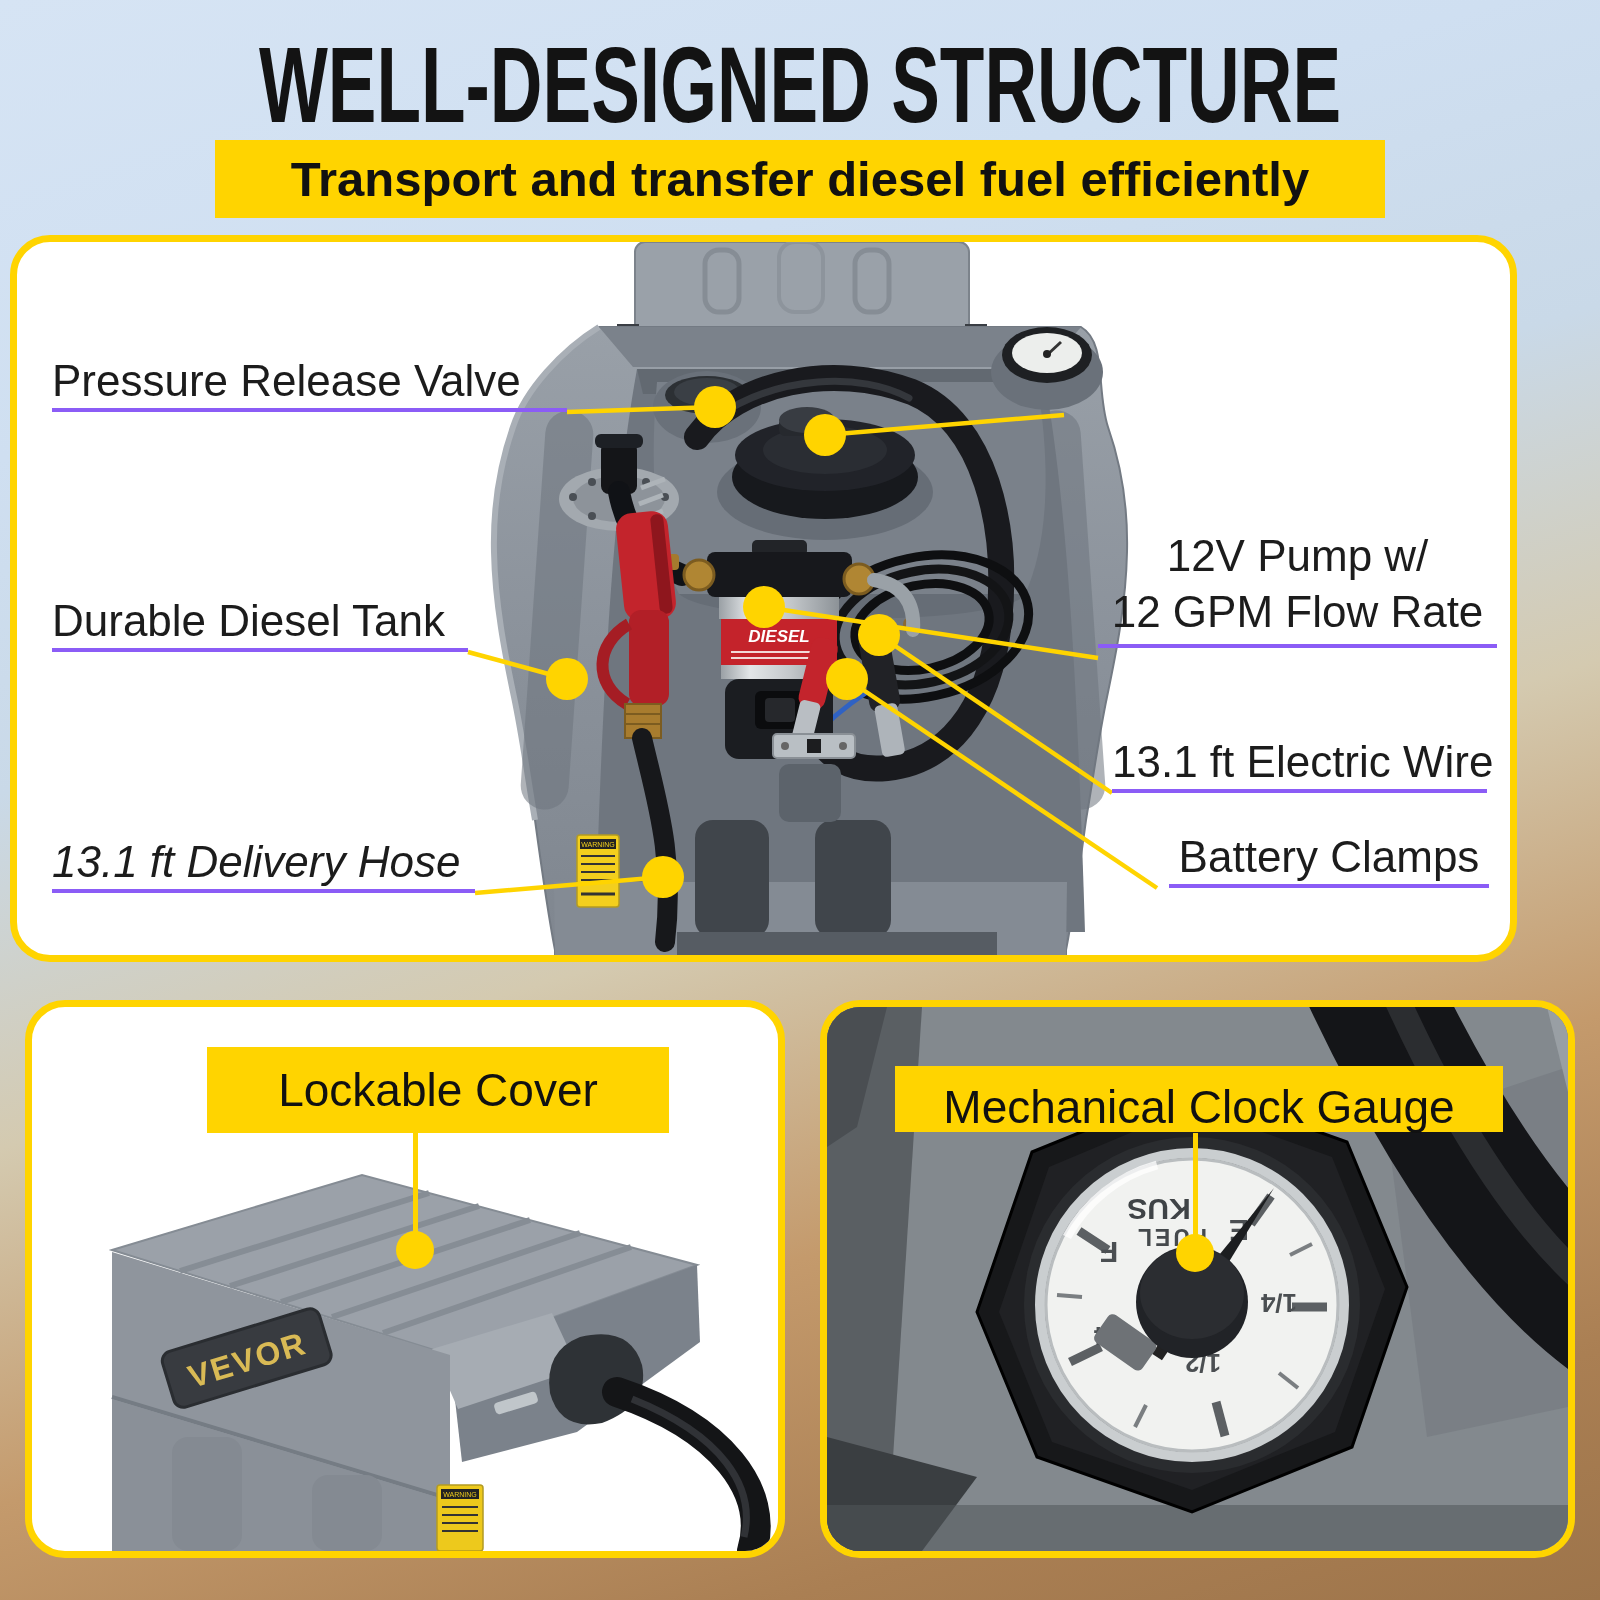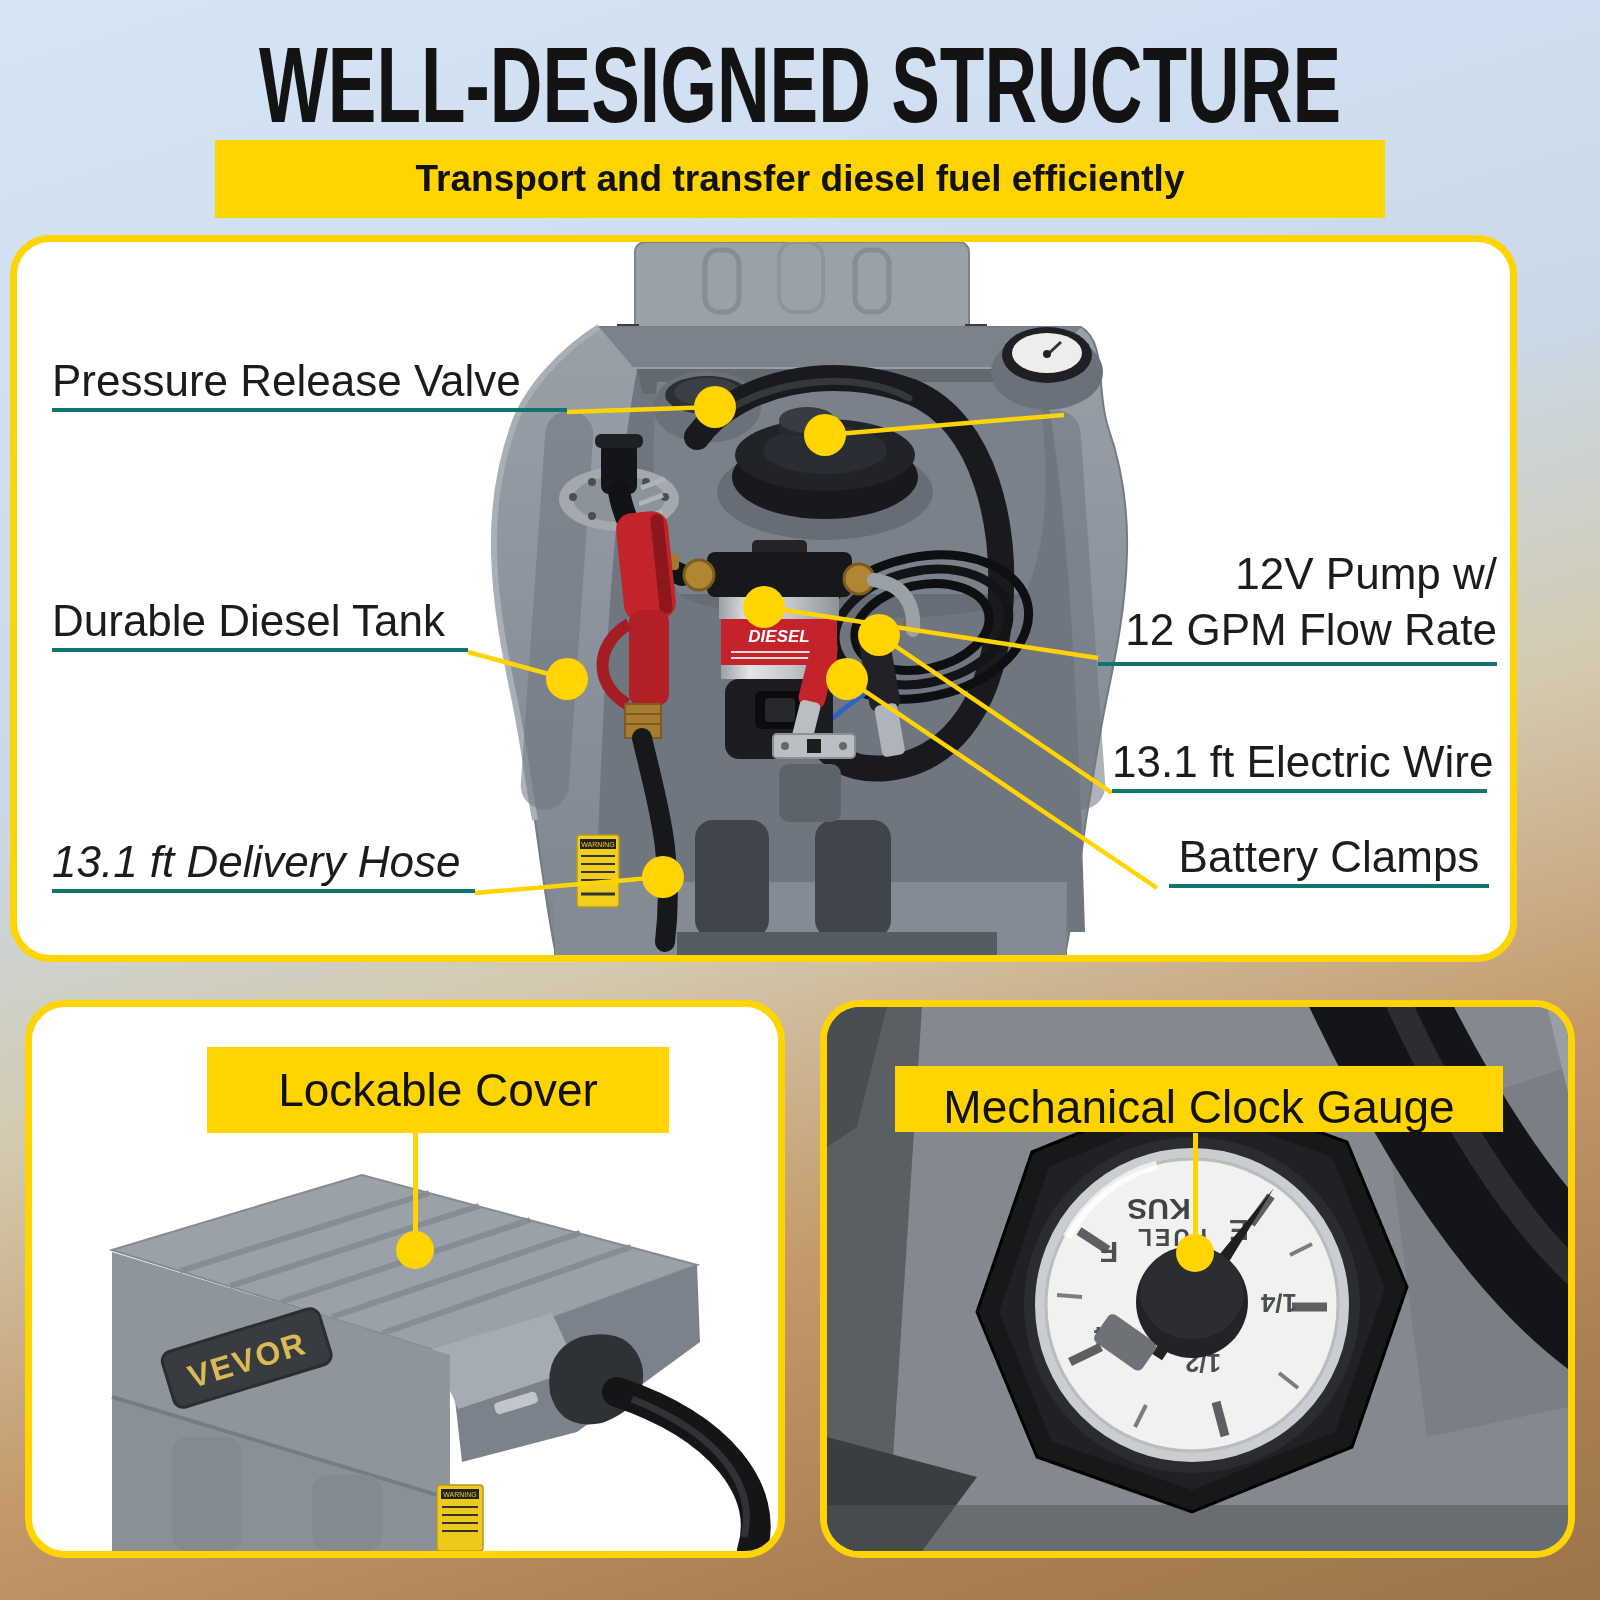--- a/index.html
+++ b/index.html
@@ -8,32 +8,32 @@
     font-family:"Liberation Sans", sans-serif;
     background:linear-gradient(163deg,#d6e4f4 0%,#cfdff1 22%,#c9d9e8 38%,#d4cab0 55%,#c49a6c 72%,#aa7f53 88%,#9d744a 100%);
   }
   .title{
     position:absolute;left:0;top:30px;width:1600px;text-align:center;
     font-size:96px;font-weight:bold;color:#131313;letter-spacing:0px;
     transform:scaleX(.76) scaleY(1.12);transform-origin:50% 50%;white-space:nowrap;
   }
   .banner{
     position:absolute;left:215px;top:140px;width:1170px;height:78px;background:#FFD400;
-    text-align:center;line-height:78px;font-size:37px;font-weight:bold;color:#111;white-space:nowrap;
+    text-align:center;line-height:78px;font-size:49px;font-weight:bold;color:#111;white-space:nowrap;
   }
   .panel{
     position:absolute;background:#fff;border:7px solid #FFD400;border-radius:40px;overflow:hidden;
   }
   #main-panel{left:10px;top:235px;width:1493px;height:713px;}
   #bl-panel{left:25px;top:1000px;width:746px;height:544px;}
   #br-panel{left:820px;top:1000px;width:741px;height:544px;background:#83898e;}
   .panel svg{position:absolute;left:0;top:0;z-index:1;}
   .callout{
     position:absolute;z-index:3;font-size:44px;color:#1c1c1c;white-space:nowrap;
-    border-bottom:4px solid #0f766e;height:54px;line-height:54px;
+    border-bottom:4px solid #8b5cf6;height:54px;line-height:54px;
   }
   .callout.two-line{height:112px;line-height:56px;padding-bottom:4px;text-align:right;}
   .ybox{
     position:absolute;z-index:3;background:#FFD400;color:#111;text-align:center;
     font-size:46px;white-space:nowrap;
   }
   .yline{position:absolute;z-index:2;width:5px;background:#FFD400;}
   .ydot{position:absolute;z-index:3;width:38px;height:38px;border-radius:50%;background:#FFD400;}
 </style>
 </head>
@@ -216,21 +216,21 @@
       <circle cx="550" cy="437" r="21"></circle>
         <circle cx="646" cy="635" r="21"></circle>
       <circle cx="747" cy="365" r="21"></circle>
         <circle cx="862" cy="393" r="21"></circle>
       <circle cx="830" cy="437" r="21"></circle>
     </g>
   </svg>
 
   <div class="callout" style="left:35px;top:112px;width:515px;">Pressure Release Valve</div>
   <div class="callout" style="left:35px;top:352px;width:416px;">Durable Diesel Tank</div>
-  <div class="callout two-line" style="left:1081px;top:304px;width:399px;">
+  <div class="callout two-line" style="left:1081px;top:286px;width:399px;text-align:center;">
     <div>12V Pump w/</div>
     <div>12 GPM Flow Rate</div>
   </div>
   <div class="callout" style="left:1095px;top:493px;width:375px;">13.1 ft Electric Wire</div>
   <div class="callout" style="left:35px;top:593px;width:423px;font-style:italic;">13.1 ft Delivery Hose</div>
   <div class="callout" style="left:1152px;top:588px;width:320px;text-align:center;">Battery Clamps</div>
 </div>
 
 <div class="panel" id="bl-panel">
   <svg width="746" height="544" viewBox="0 0 746 544">

